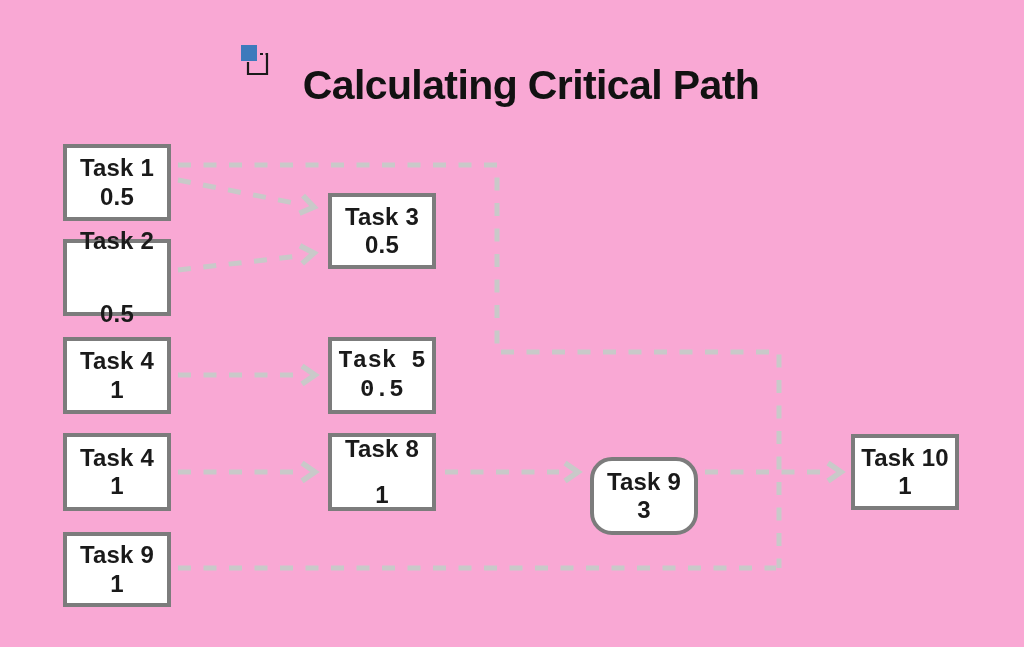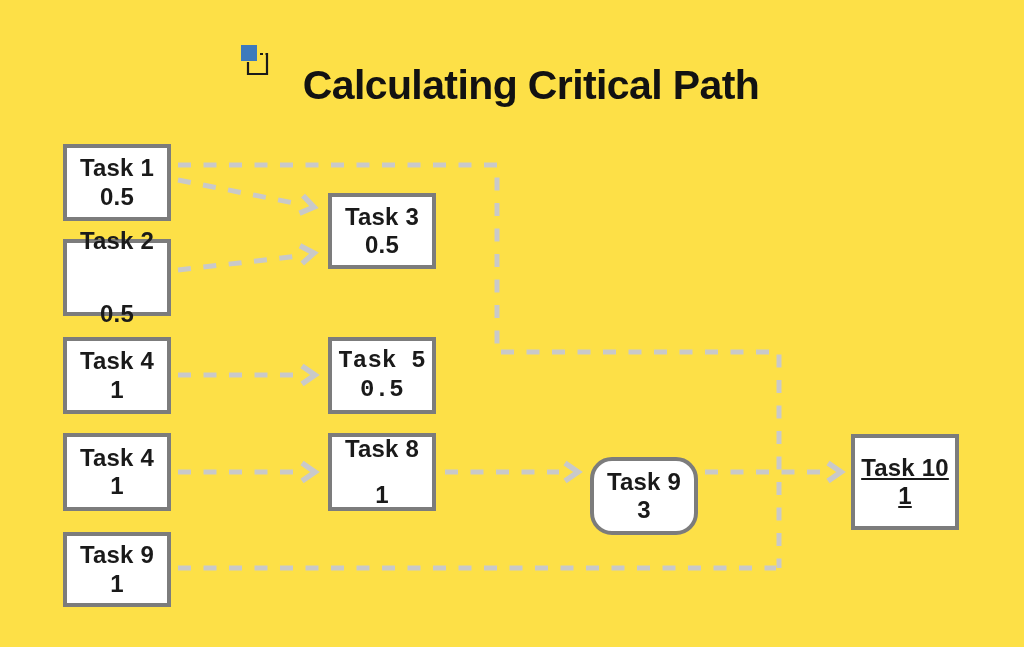--- a/index.html
+++ b/index.html
@@ -1,19 +1,19 @@
 <!DOCTYPE html>
 <html><head>
 <meta charset="utf-8">
 <style>
   html,body{margin:0;padding:0;}
   .canvas{
     position:relative;
     width:1024px;height:647px;
-    background:#fde047;
+    background:#f9a8d4;
     font-family:"Liberation Sans",sans-serif;
     overflow:hidden;
   }
   .connectors{position:absolute;left:0;top:0;}
   .dash{stroke:#c9c9c9;stroke-width:5;fill:none;stroke-dasharray:13 12.5;}
   .head{stroke:#c9c9c9;stroke-width:5.5;fill:none;stroke-linejoin:miter;}
   .page-title{
     position:absolute;left:531px;top:62px;
     transform:translateX(-50%);
     margin:0;
@@ -31,21 +31,21 @@
   }
   .task-1{left:63px;top:144px;}
   .task-2{left:63px;top:239px;gap:44px;}
   .task-3{left:328px;top:193px;height:76px;}
   .task-4{left:63px;top:337px;}
   .task-5{left:328px;top:337px;font-family:Liberation Mono, monospace;}
   .task-6{left:63px;top:433px;height:78px;}
   .task-7{left:63px;top:532px;height:75px;}
   .task-8{left:328px;top:433px;height:78px;gap:18px;}
   .task-9{left:590px;top:457px;height:78px;border-radius:22px;}
-  .task-10{left:851px;top:434px;height:96px;text-decoration:underline;}
+  .task-10{left:851px;top:434px;height:76px;}
 </style>
 </head>
 <body>
 
 <div class="canvas">
 
   <svg class="connectors" width="1024" height="647" viewBox="0 0 1024 647">
 
     <path class="dash" d="M178 165 H497 V352 H779 V568"></path>
 

